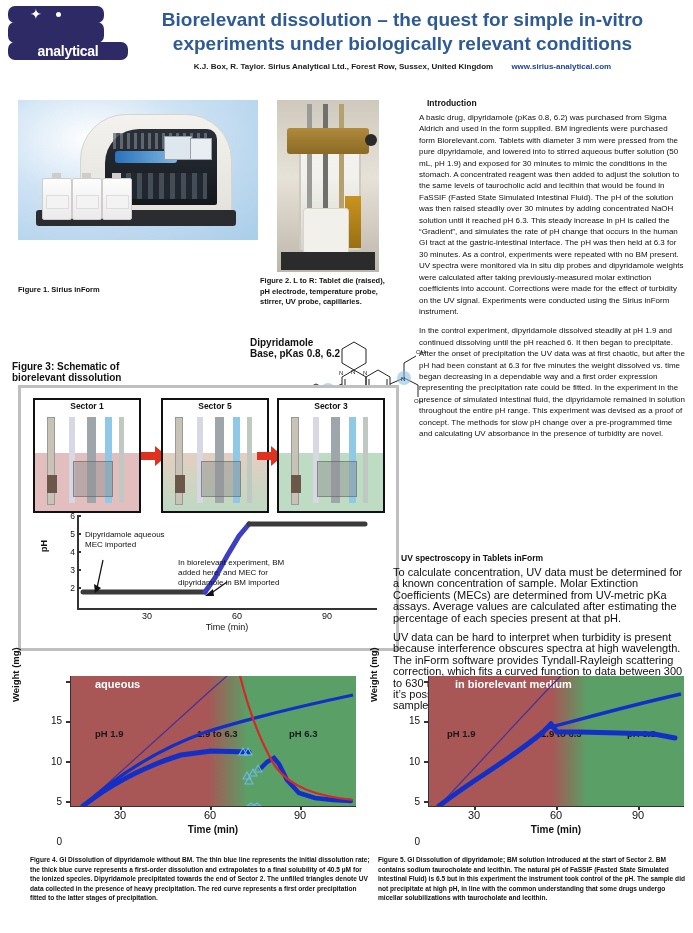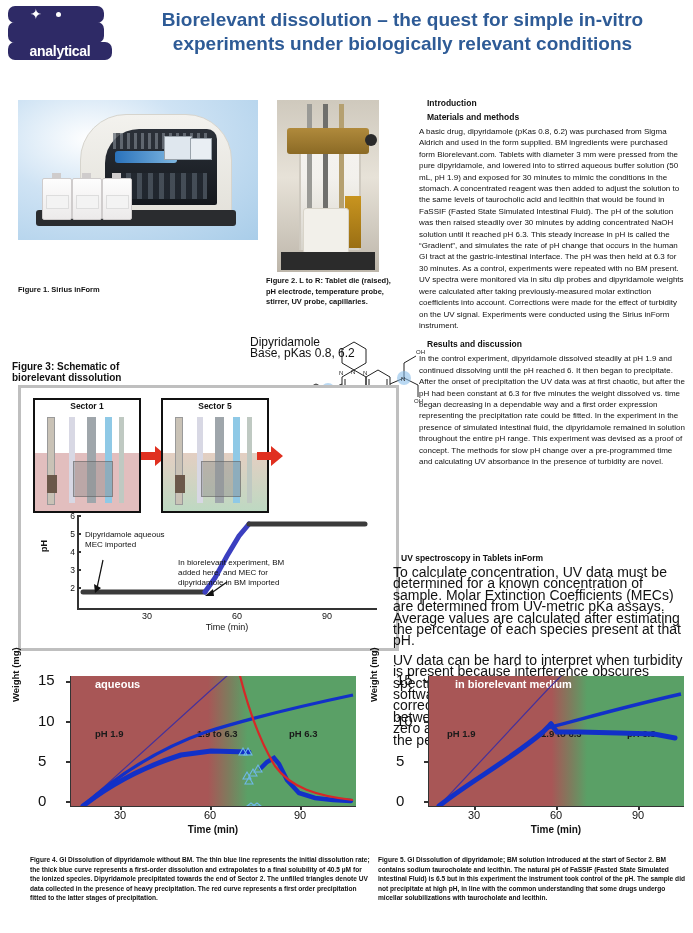--- a/index.html
+++ b/index.html
@@ -12,21 +12,21 @@
 
   
   .header{position:absolute;left:0;top:0;width:693px;height:88px;}
   .logo{position:absolute;left:8px;top:6px;width:96px;height:54px;}
   .logo-bar{position:absolute;background:#2e2a66;border-radius:7px;}
   .logo-top{left:0;top:0;width:96px;height:17px;}
   .logo-mid{left:0;top:16px;width:96px;height:21px;
             color:#cfcde4;font-size:19px;font-weight:bold;letter-spacing:-0.5px;
             text-align:center;line-height:21px;
             background:#2e2a66;}
-  .logo-bot{left:0;top:36px;width:104px;height:18px;
+  .logo-bot{left:0;top:36px;width:120px;height:18px;
             color:#ffffff;font-size:14px;font-weight:bold;letter-spacing:-0.3px;
             text-align:center;line-height:18px;background:#2e2a66;}
   .logo-star{position:absolute;left:22px;top:3px;width:11px;height:11px;color:#fff;
              font-size:14px;line-height:11px;}
   .logo-dot{position:absolute;left:48px;top:6px;width:5px;height:5px;
             border-radius:50%;background:#fff;}
   .logo-sirius-text{position:absolute;left:0;top:15px;width:96px;text-align:center;
       font-size:21px;font-weight:bold;color:#2e2a66;
       -webkit-text-stroke:0px;letter-spacing:-1px;line-height:22px;
       text-shadow:0 0 0 #2e2a66;}
@@ -77,21 +77,21 @@
     border-left:2px solid #cfcac0;border-right:2px solid #cfcac0;}
   .f2-rod{position:absolute;width:5px;background:#9a9a96;}
   .r1{left:30px;top:4px;height:150px;}
   .r2{left:46px;top:4px;height:150px;background:#6f6f6c;}
   .r3{left:62px;top:4px;height:150px;background:#b5a070;}
   .f2-amber{position:absolute;left:68px;top:96px;width:16px;height:52px;
     background:linear-gradient(180deg,#c8941f,#9a6f14);}
   .f2-cyl{position:absolute;left:26px;top:108px;width:44px;height:44px;
     background:#f2f0ea;border:1px solid #d8d4c9;border-radius:3px;}
   .f2-base{position:absolute;left:4px;top:152px;width:94px;height:18px;background:#2b2b2b;}
-  .cap-fig2{position:absolute;left:266px;top:276px;width:130px;
+  .cap-fig2{position:absolute;left:260px;top:276px;width:130px;
     font-size:7.5px;font-weight:bold;color:#111;line-height:10.5px;}
 
   
   .cap-fig3{position:absolute;left:12px;top:362px;width:130px;
     font-size:10px;font-weight:bold;color:#111;line-height:10.5px;}
   .fig3-box{position:absolute;left:18px;top:385px;width:375px;height:260px;
     background:#fff;border:3px solid #bfbfbf;}
   .sector{position:absolute;top:10px;width:108px;}
   .s1{left:12px;} .s2{left:140px;} .s3{left:256px;}
   .sector-title{font-size:8.5px;font-weight:bold;text-align:center;color:#111;
@@ -125,44 +125,44 @@
   .ph-tickmark{position:absolute;left:44px;width:4px;height:1.5px;background:#333;}
   .ph-xtick{position:absolute;top:95px;font-size:9px;color:#111;transform:translateX(-50%);}
   .ph-xlab{position:absolute;left:44px;top:106px;width:300px;text-align:center;
     font-size:9px;color:#111;}
   .ph-note{position:absolute;font-size:8px;color:#111;line-height:10px;}
   .ph-n1{left:52px;top:14px;width:80px;}
   .ph-n2{left:145px;top:42px;width:130px;}
 
   
   .chem{position:absolute;left:250px;top:335px;width:200px;height:110px;}
-  .chem-label{position:absolute;left:0px;top:2px;font-size:12px;font-weight:normal;
+  .chem-label{position:absolute;left:0px;top:2px;font-size:10px;font-weight:bold;
     line-height:11px;color:#111;}
   .chem svg{position:absolute;left:0;top:0;}
 
   
   .col-right{position:absolute;left:419px;top:98px;width:266px;}
   .h3{font-size:8.5px;font-weight:bold;margin:0 0 4px 8px;color:#111;}
   .para{font-size:8px;line-height:11.4px;margin:0 0 8px 0;color:#111;text-align:left;}
   .uvsec{position:absolute;left:393px;top:553px;width:292px;}
-  .uvsec .para{font-size:14px;line-height:11.4px;}
+  .uvsec .para{font-size:11px;line-height:11.4px;}
 
   
   .chart{position:absolute;top:672px;height:172px;}
   .chart4{left:12px;width:350px;}
   .chart5{left:370px;width:320px;}
   .plot{position:absolute;left:58px;top:4px;right:6px;height:130px;
     border-left:1.5px solid #333;border-bottom:1.5px solid #333;overflow:visible;text-align:center;}
   .bg-layer{position:absolute;left:0;top:0;width:100%;height:100%;
     background:linear-gradient(90deg,#a85656 0%,#a85656 48%,#7b7f5e 56%,#5aa066 62%,#5aa066 100%);}
   .bg-label{position:absolute;font-weight:bold;color:#fff;font-size:11px;}
   .zone-lbl{position:absolute;font-size:9.5px;font-weight:bold;color:#1a1a1a;}
   .ylab-chart{position:absolute;left:-2px;top:34px;font-size:9.5px;font-weight:bold;
     transform:rotate(-90deg);transform-origin:left top;white-space:nowrap;}
-  .ytick{position:absolute;font-size:15px;color:#111;width:24px;}
+  .ytick{position:absolute;font-size:10px;color:#111;text-align:right;width:24px;margin-top:44px;}
   .ytickm{position:absolute;width:4px;height:1.5px;background:#333;}
   .xtick{position:absolute;font-size:11px;color:#111;transform:translateX(-50%);}
   .xtickm{position:absolute;width:1.5px;height:4px;background:#333;}
   .xlab-chart{position:absolute;font-size:10px;font-weight:bold;text-align:center;}
   .capfig{position:absolute;top:855px;font-size:6.6px;font-weight:bold;
     line-height:9.6px;color:#111;}
   .cap4{left:30px;width:340px;}
   .cap5{left:378px;width:310px;}
 </style>
 </head>
@@ -174,20 +174,24 @@
     <div class="logo">
       <div class="logo-bar logo-top"></div>
       <div class="logo-star">✦</div>
       <div class="logo-dot"></div>
       <div class="logo-bar logo-mid">
         <span class="logo-sirius-text">sirius</span>
       </div>
       <div class="logo-bar logo-bot">analytical</div>
     </div>
     <div class="title">Biorelevant dissolution – the quest for simple in-vitro experiments under biologically relevant conditions</div>
+    <div class="byline">
+      <span>K.J. Box, R. Taylor.   Sirius Analytical Ltd., Forest Row, Sussex, United Kingdom</span>
+      <span class="web">www.sirius-analytical.com</span>
+    </div>
   </div>
 
   <div class="fig1-img">
     <div class="f1-body">
       <div class="f1-window">
         <div class="f1-racks"></div>
         <div class="f1-glow"></div>
         <div class="f1-inner"></div>
       </div>
     </div>
@@ -305,20 +309,33 @@
         <div class="tip"></div>
       </div>
     </div>
 
     <div class="arrow3 a2">
       <svg width="26" height="20" viewBox="0 0 26 20">
           <path d="M0,6 L14,6 L14,0 L26,10 L14,20 L14,14 L0,14 Z" fill="#e03020"></path>
         </svg>
     </div>
 
+    <div class="sector s3">
+      <div class="sector-title">Sector 3</div>
+      <div class="vessel">
+        <div class="liq liq-bm"></div>
+        <div class="probe p-a"></div>
+        <div class="probe p-b"></div>
+        <div class="probe p-c"></div>
+        <div class="probe p-d"></div>
+        <div class="probe p-e"></div>
+        <div class="tile"></div>
+        <div class="tip"></div>
+      </div>
+    </div>
 
     <div class="phchart">
       <div class="ph-ylab">pH</div>
       <div class="ph-axis-y"></div>
       <div class="ph-axis-x"></div>
       <div class="ph-tick" style="top:-5px;">6</div>
       <div class="ph-tick" style="top:13px;">5</div>
       <div class="ph-tick" style="top:31px;">4</div>
       <div class="ph-tick" style="top:49px;">3</div>
       <div class="ph-tick" style="top:67px;">2</div>
@@ -347,23 +364,21 @@
 
       <div class="ph-xtick" style="left:114px;">30</div>
       <div class="ph-xtick" style="left:204px;">60</div>
       <div class="ph-xtick" style="left:294px;">90</div>
       <div class="ph-xlab">Time (min)</div>
     </div>
   </div>
 
   <div class="col-right">
     <div class="h3">Introduction</div>
-    <div class="h3">Materials and methods</div>
     <p class="para">A basic drug, dipyridamole (pKas 0.8, 6.2) was purchased from Sigma Aldrich and used in the form supplied. BM ingredients were purchased form Biorelevant.com. Tablets with diameter 3 mm were pressed from the pure dipyridamole, and lowered into to stirred aqueous buffer solution (50 mL, pH 1.9) and exposed for 30 minutes to mimic the conditions in the stomach. A concentrated reagent was then added to adjust the solution to the same levels of taurocholic acid and lecithin that would be found in FaSSIF (Fasted State Simulated Intestinal Fluid). The pH of the solution was then raised steadily over 30 minutes by adding concentrated NaOH solution until it reached pH 6.3. This steady increase in pH is called the “Gradient”, and simulates the rate of pH change that occurs in the human GI tract at the gastric-intestinal interface. The pH was then held at 6.3 for 30 minutes. As a control, experiments were repeated with no BM present. UV spectra were monitored via in situ dip probes and dipyridamole weights were calculated after taking previously-measured molar extinction coefficients into account. Corrections were made for the effect of turbidity on the UV signal. Experiments were conducted using the Sirius inForm instrument.</p>
-    <div class="h3">Results and discussion</div>
     <p class="para">In the control experiment, dipyridamole dissolved steadily at pH 1.9 and continued dissolving until the pH reached 6. It then began to precipitate. After the onset of precipitation the UV data was at first chaotic, but after the pH had been constant at 6.3 for five minutes the weight dissolved vs. time began decreasing in a dependable way  and a first order expression representing the precipitation rate could be fitted. In the experiment in the presence of simulated intestinal fluid, the dipyridamole remained in solution throughout the entire pH range. This experiment was devised as a proof of concept. The methods for slow pH change over a pre-programmed time and calculating UV absorbance in the presence of turbidity are novel.</p>
   </div>
 
   <div class="uvsec">
     <div class="h3">UV spectroscopy in Tablets inForm</div>
     <p class="para">To calculate concentration, UV data must be determined for a known concentration of sample. Molar Extinction Coefficients (MECs) are determined from UV-metric pKa assays. Average values are calculated after estimating the percentage of each species present at that pH.</p>
     <p class="para">UV data can be hard to interpret when turbidity is present because interference obscures spectra at high wavelength. The inForm software provides Tyndall-Rayleigh scattering correction, which fits a curved function to data between 300 to 630 nm and forces it to read zero absorbance. After that it’s possible to see the peaks representing the dissolved sample.</p>
   </div>
 
   <div class="chart chart4">

